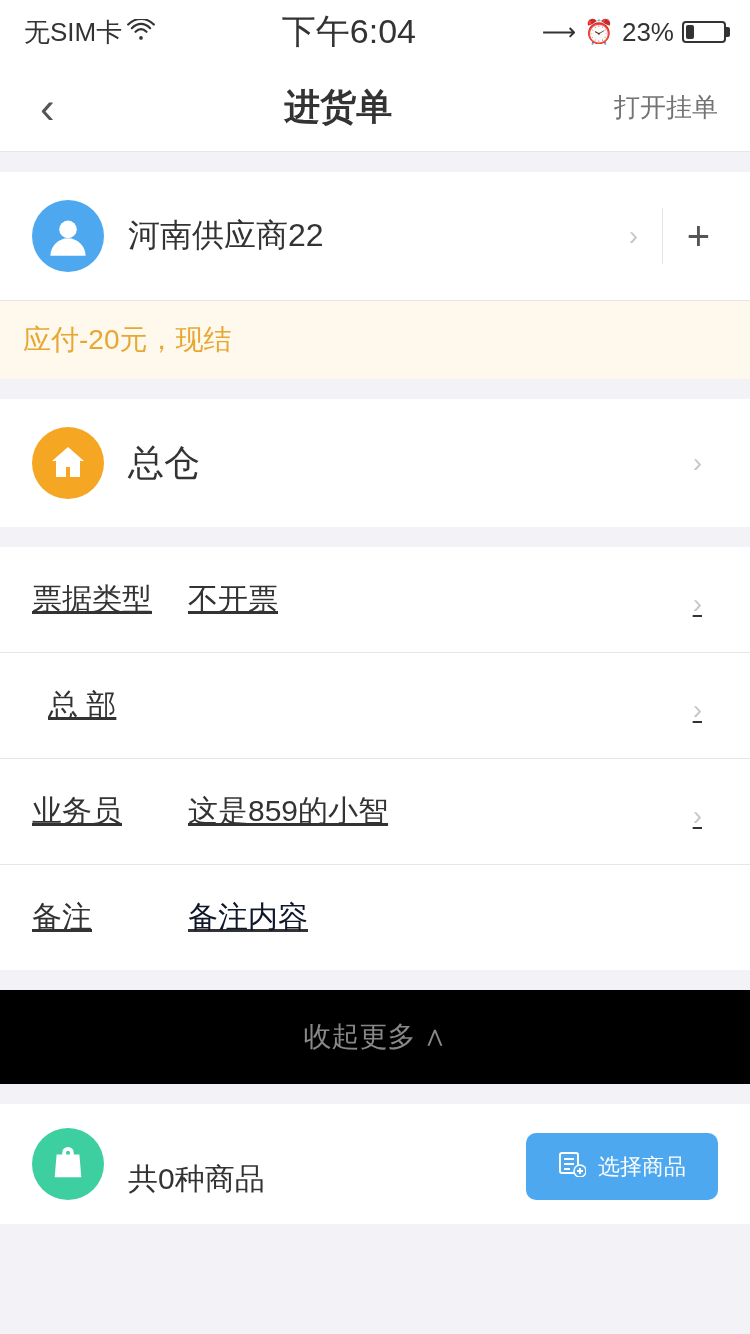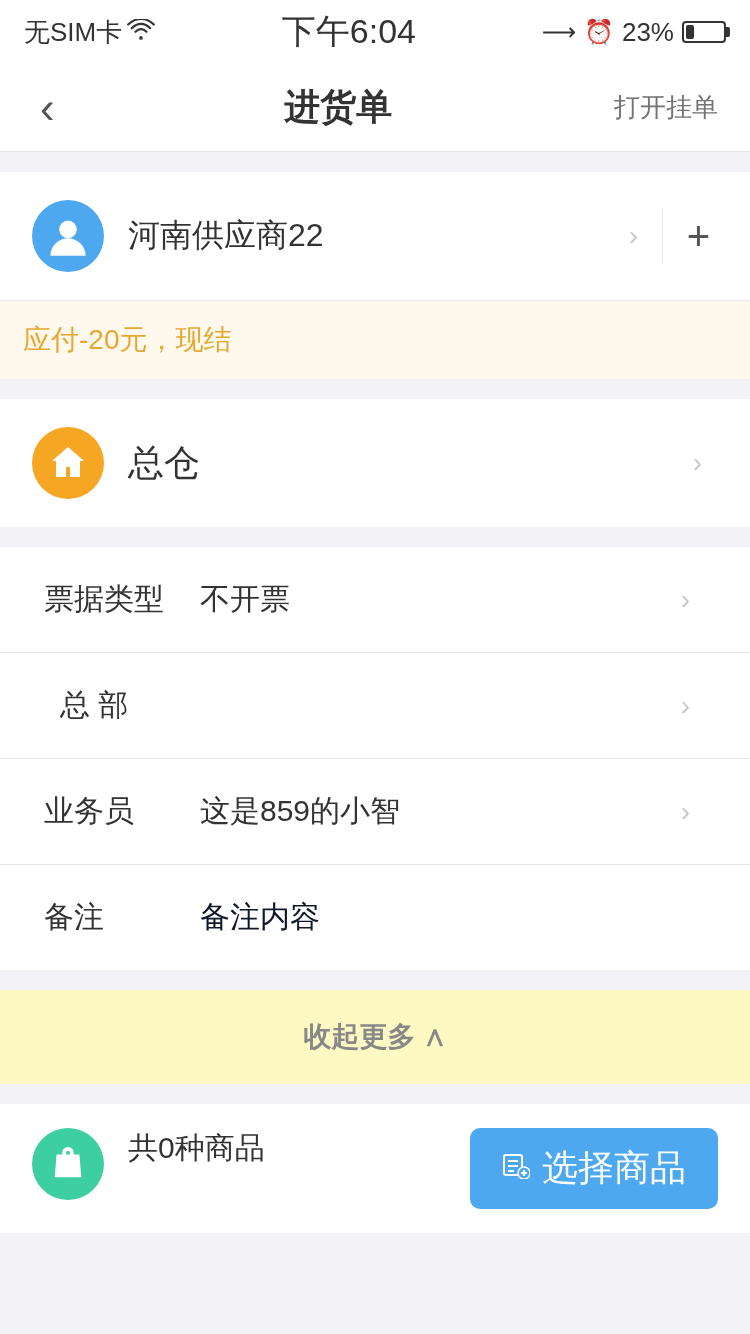--- a/index.html
+++ b/index.html
@@ -188,24 +188,25 @@
       color: #333;
     }
 
     
     .form-section {
       background: #fff;
       margin-top: 20px;
     }
     .form-row {
       display: flex;
-      align-items: center;
-      padding: 32px 44px;
+      align-items: flex-end;
+      padding: 32px 32px;
       border-bottom: 1px solid #e5e5ea;
       min-height: 96px;
+      text-decoration: underline;
     }
     .form-row:last-child {
       border-bottom: none;
     }
     .form-label {
       font-size: 30px;
       color: #333;
       width: 140px;
       flex-shrink: 0;
     }
@@ -214,38 +215,37 @@
       font-size: 30px;
       color: #333;
       padding-left: 16px;
     }
     .form-value.placeholder {
       color: #0f172a;
     }
 
     
     .collapse-row {
-      background: #fef9c3;
+      background: #000000;
       display: flex;
       align-items: center;
       justify-content: center;
       padding: 28px;
       font-size: 28px;
       color: #888;
       cursor: pointer;
       margin-top: 20px;
-      font-weight: bold;
     }
 
     
     .bottom-section {
       background: #fff;
       margin-top: 20px;
       display: flex;
-      align-items: flex-start;
+      align-items: flex-end;
       padding: 24px 32px;
       min-height: 100px;
     }
     .product-icon {
       width: 72px;
       height: 72px;
       border-radius: 50%;
       background: #3ecfa0;
       display: flex;
       align-items: center;
@@ -254,21 +254,21 @@
       margin-right: 24px;
     }
     .product-count {
       flex: 1;
       font-size: 30px;
       color: #333;
     }
     .select-btn {
       background: #4da8f0;
       color: #fff;
-      font-size: 36px;
+      font-size: 22px;
       padding: 16px 32px;
       border-radius: 10px;
       display: flex;
       align-items: center;
       gap: 12px;
       cursor: pointer;
       white-space: nowrap;
     }
     .select-btn-icon {
       font-size: 28px;

